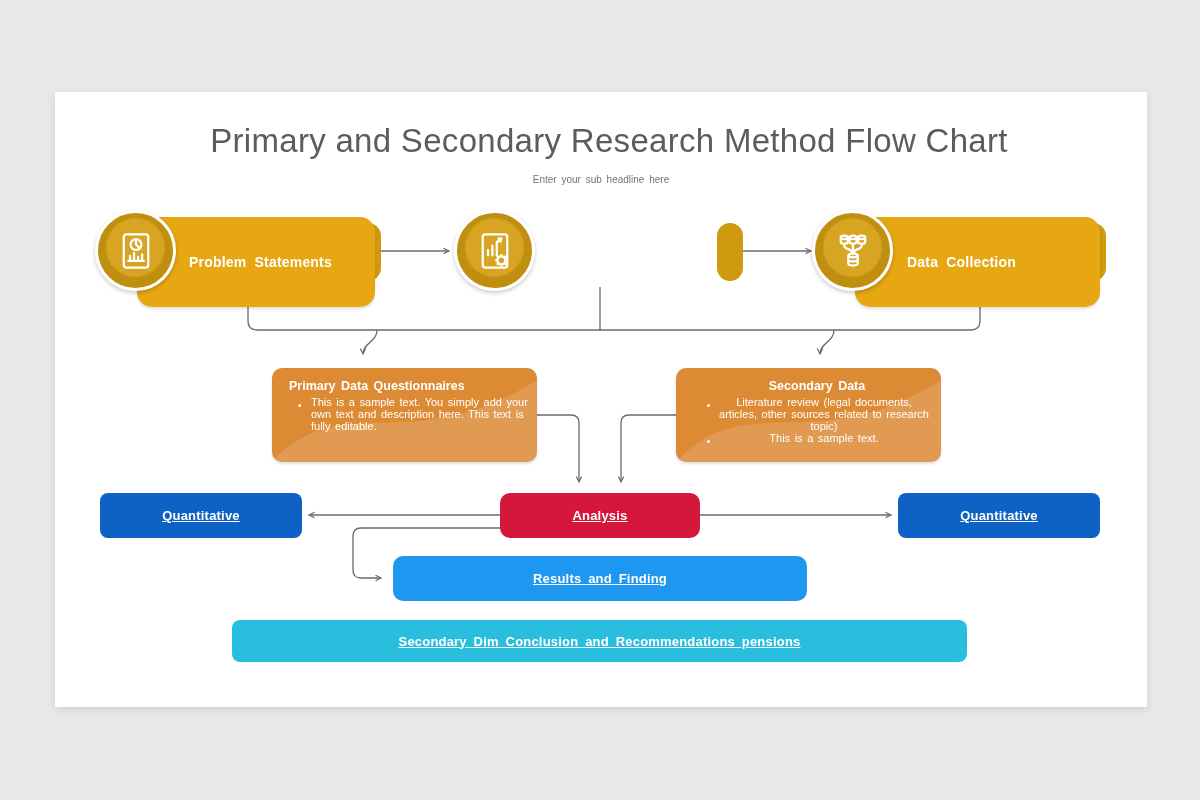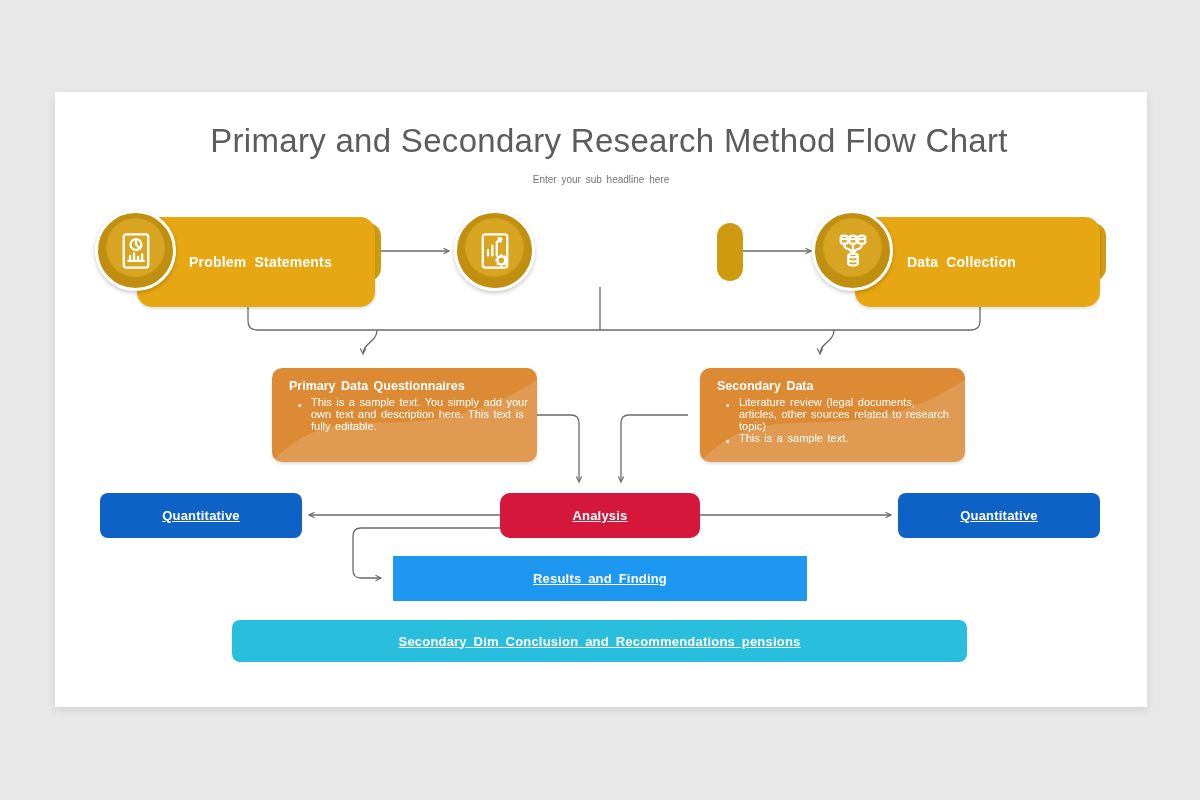--- a/index.html
+++ b/index.html
@@ -53,21 +53,21 @@
 
   
   .pill{
     position:absolute;height:45px;color:#fff;font-weight:bold;font-size:13px;
     display:flex;align-items:center;justify-content:center;box-sizing:border-box;
     word-spacing:3px;letter-spacing:.2px;text-decoration:underline;
   }
   .pill-quant-left {left:45px; top:401px;width:202px;background:#0e62c6;border-radius:8px;}
   .pill-analysis   {left:445px;top:401px;width:200px;background:#d6173c;border-radius:10px;}
   .pill-quant-right{left:843px;top:401px;width:202px;background:#0e62c6;border-radius:8px;}
-  .pill-results    {left:338px;top:464px;width:414px;background:#1e97f0;border-radius:1px;}
+  .pill-results    {left:338px;top:464px;width:414px;background:#1e97f0;border-radius:10px;}
   .pill-conclusion {left:177px;top:528px;width:735px;height:42px;background:#29bedd;border-radius:8px;}
 </style>
 </head>
 <body>
 
 <div class="slide">
 
   <svg class="connectors" viewBox="0 0 1092 615">
     <defs>
       <marker id="arrow" markerUnits="userSpaceOnUse" markerWidth="10" markerHeight="10" refX="6.5" refY="3.5" orient="auto">
@@ -139,21 +139,21 @@
     <svg class="swoosh" viewBox="0 0 265 94" preserveAspectRatio="none">
       <path d="M0 94 C70 18 140 92 265 12 L265 94 Z" fill="#ffffff" opacity="0.14"></path>
     </svg>
     <div class="detail-title">Primary Data Questionnaires</div>
     <div class="bullet-row">
       <span class="bullet-dot">•</span>
       <span class="bullet-text">This is a sample text. You simply add your own text and description here. This text is fully editable.</span>
     </div>
   </div>
 
-  <div class="detail-box" style="left:645px;">
+  <div class="detail-box" style="left:621px;text-align:center;">
     <svg class="swoosh" viewBox="0 0 265 94" preserveAspectRatio="none">
       <path d="M0 94 C70 18 140 92 265 12 L265 94 Z" fill="#ffffff" opacity="0.14"></path>
     </svg>
     <div class="detail-title">Secondary Data</div>
     <div class="bullet-row">
       <span class="bullet-dot">•</span>
       <span class="bullet-text">Literature review (legal documents, articles, other sources related to research topic)</span>
     </div>
     <div class="bullet-row">
       <span class="bullet-dot">•</span>

